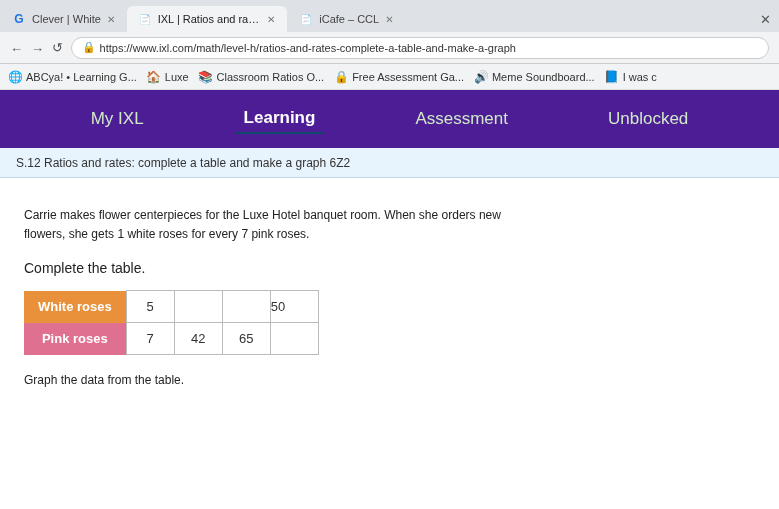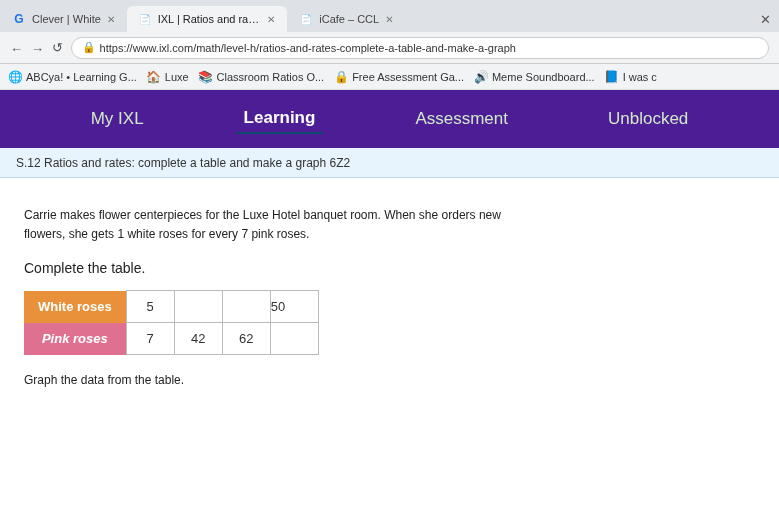--- a/index.html
+++ b/index.html
@@ -155,21 +155,20 @@
       background: #e8913a;
       color: #fff;
       font-weight: bold;
       font-size: 13px;
       padding: 6px 14px;
       border: none;
       margin-left: 10px;
     }
     .ratio-table .row-header.pink {
       background: #e07090;
-      font-style: italic;
     }
     .ratio-table .cell-value {
       width: 48px;
       height: 32px;
       font-size: 13px;
       color: #333;
       border: 1px solid #bbb;
     }
     .ratio-table .cell-blank {
       width: 48px;
@@ -272,20 +271,20 @@
         <td class="cell-value" style="width:48px; height:32px; text-align:center;">5</td>
         <td class="cell-blank"></td>
         <td class="cell-blank"></td>
         <td class="cell-value" style="width:48px; height:32px; text-align:left;">50</td>
       </tr>
 
       <tr>
         <td class="row-header pink">Pink roses</td>
         <td class="cell-value" style="width:48px; height:32px; text-align:center;">7</td>
         <td class="cell-value" style="width:48px; height:32px; text-align:center;">42</td>
-        <td class="cell-value" style="width:48px; height:32px; text-align:center;">62</td>
+        <td class="cell-value" style="width:48px; height:32px; text-align:center;">65</td>
         <td class="cell-blank"></td>
       </tr>
     </tbody>
   </table>
 
   <p class="graph-label">Graph the data from the table.</p>
 </div>
 
 </body></html>

